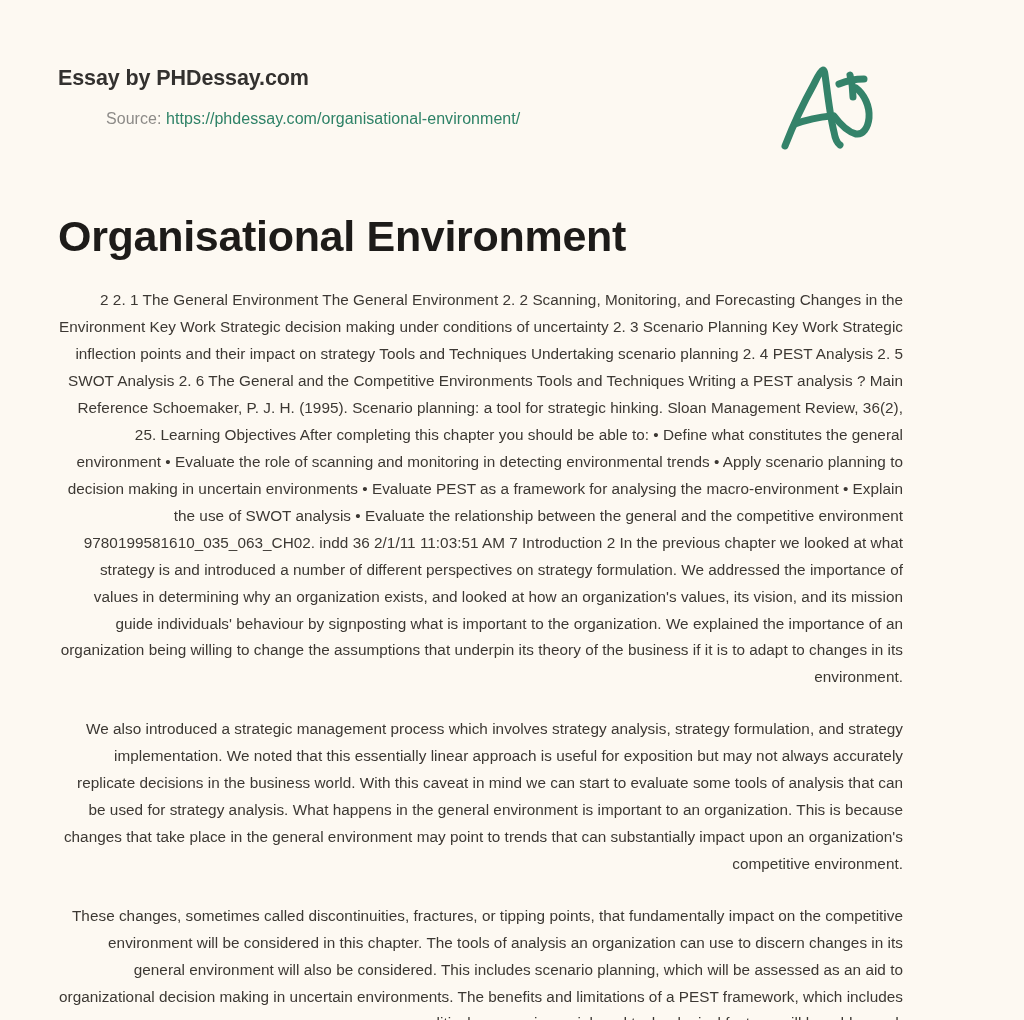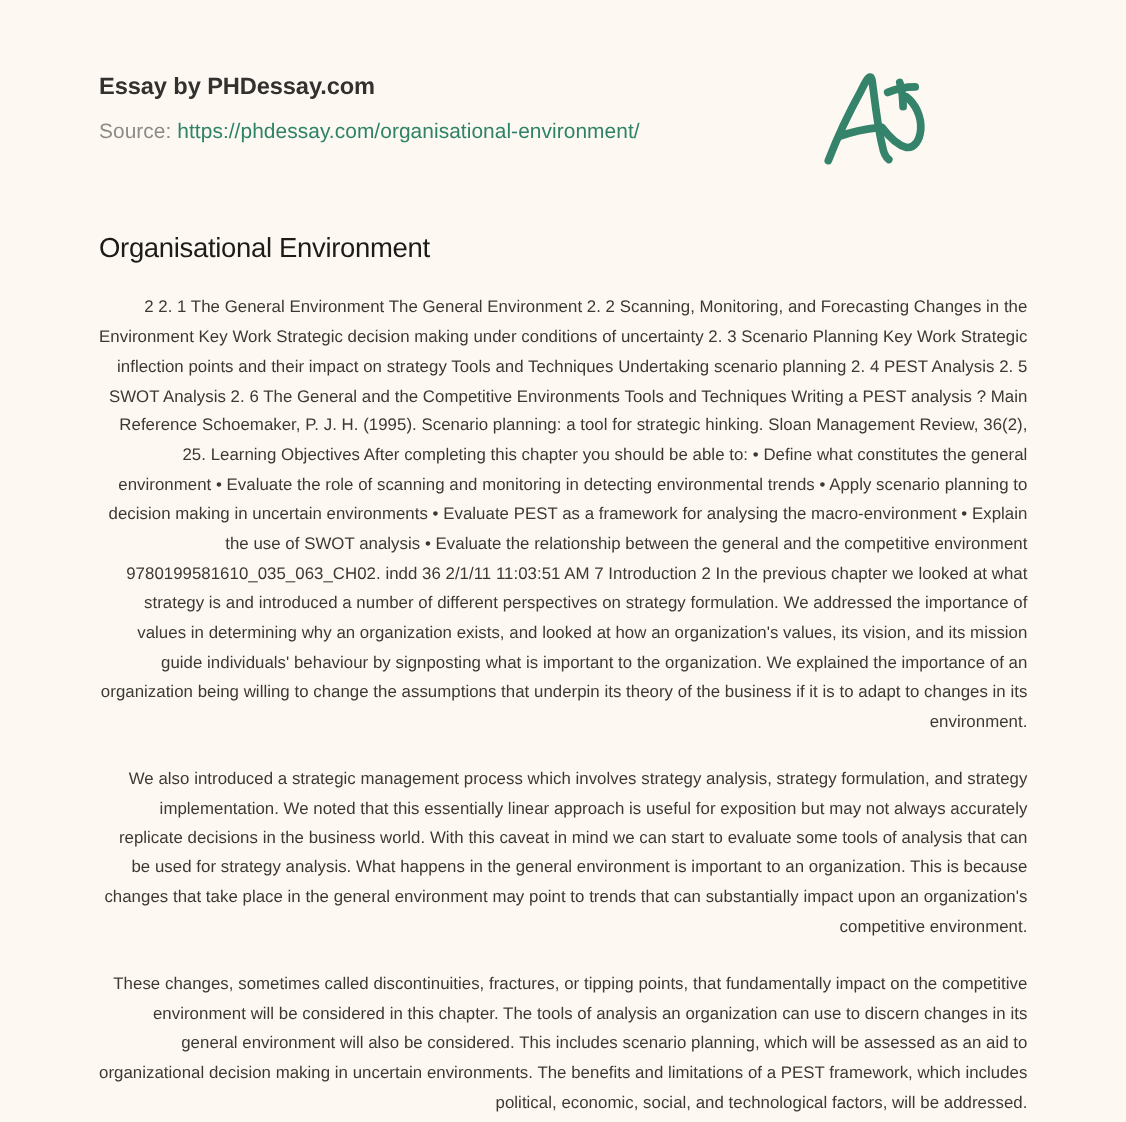--- a/index.html
+++ b/index.html
@@ -11,44 +11,45 @@
     height: 1020px;
     background: #fdf9f2;
     font-family: "Liberation Sans", sans-serif;
     overflow: hidden;
   }
   .page {
     position: relative;
     width: 1024px;
     height: 1020px;
     box-sizing: border-box;
-    padding: 0 90px;
+    padding: 0 58px;
   }
 
   
   .header {
     position: relative;
     padding-top: 66px;
     height: 120px;
     box-sizing: border-box;
   }
   .byline {
     font-size: 21.5px;
     font-weight: bold;
     color: #33312f;
     letter-spacing: -0.1px;
     line-height: 1.2;
     margin: 0;
   }
   .source-line {
     margin-top: 17px;
-    font-size: 19px;
+    font-size: 16px;
     line-height: 1.2;
     color: #8d8b88;
     letter-spacing: 0.05px;
+    margin-left: 48px;
   }
   .source-label {
     color: #8d8b88;
   }
   .source-url {
     color: #2e8267;
     text-decoration: none;
   }
 
   
@@ -62,22 +63,22 @@
   .logo svg {
     display: block;
     width: 120px;
     height: 100px;
   }
 
   
   .doc-title {
     margin: 0;
     padding-top: 92px;
-    font-size: 25px;
-    font-weight: normal;
+    font-size: 43px;
+    font-weight: bold;
     color: #1d1b19;
     letter-spacing: -0.3px;
     line-height: 1.15;
   }
 
   
   .article {
     padding-top: 26px;
   }
   .article p {

